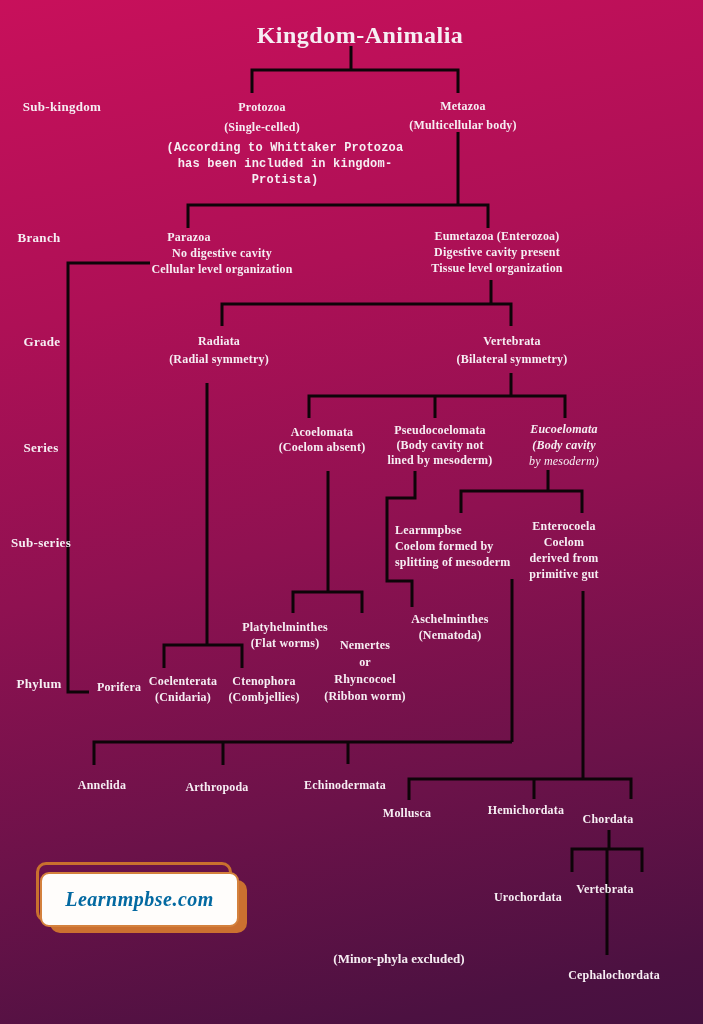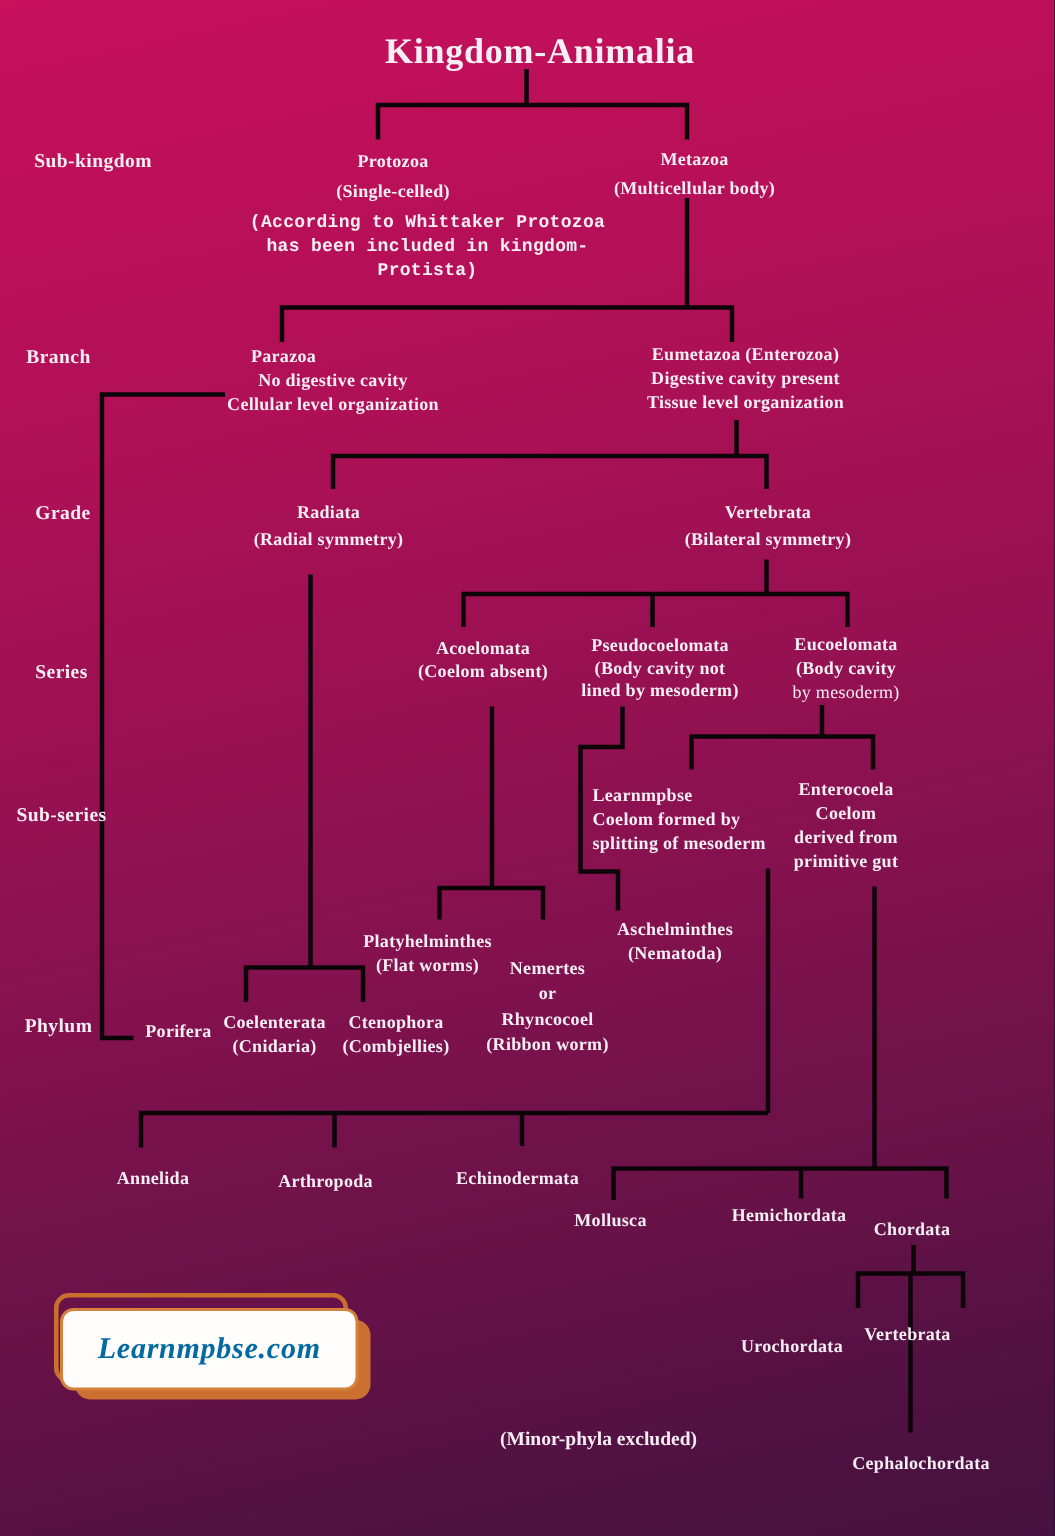--- a/index.html
+++ b/index.html
@@ -147,21 +147,21 @@
 
   <div class="node" style="left:322px;top:425px;--lh:15px;">
     <span class="ln">Acoelomata</span>
     <span class="ln">(Coelom absent)</span>
   </div>
   <div class="node" style="left:440px;top:423px;--lh:15px;">
     <span class="ln">Pseudocoelomata</span>
     <span class="ln">(Body cavity not</span>
     <span class="ln">lined by mesoderm)</span>
   </div>
-  <div class="node" style="left:564px;top:421px;--lh:16px;">
+  <div class="node" style="left:564px;top:421px;font-style:italic;--lh:16px;">
     <span class="ln">Eucoelomata</span>
     <span class="ln">(Body cavity</span>
     <span class="ln reg">by mesoderm)</span>
   </div>
 
   <div class="node leftalign" style="left:395px;top:522px;--lh:16px;">
     <span class="ln">Learnmpbse</span>
     <span class="ln">Coelom formed by</span>
     <span class="ln">splitting of mesoderm</span>
   </div>

